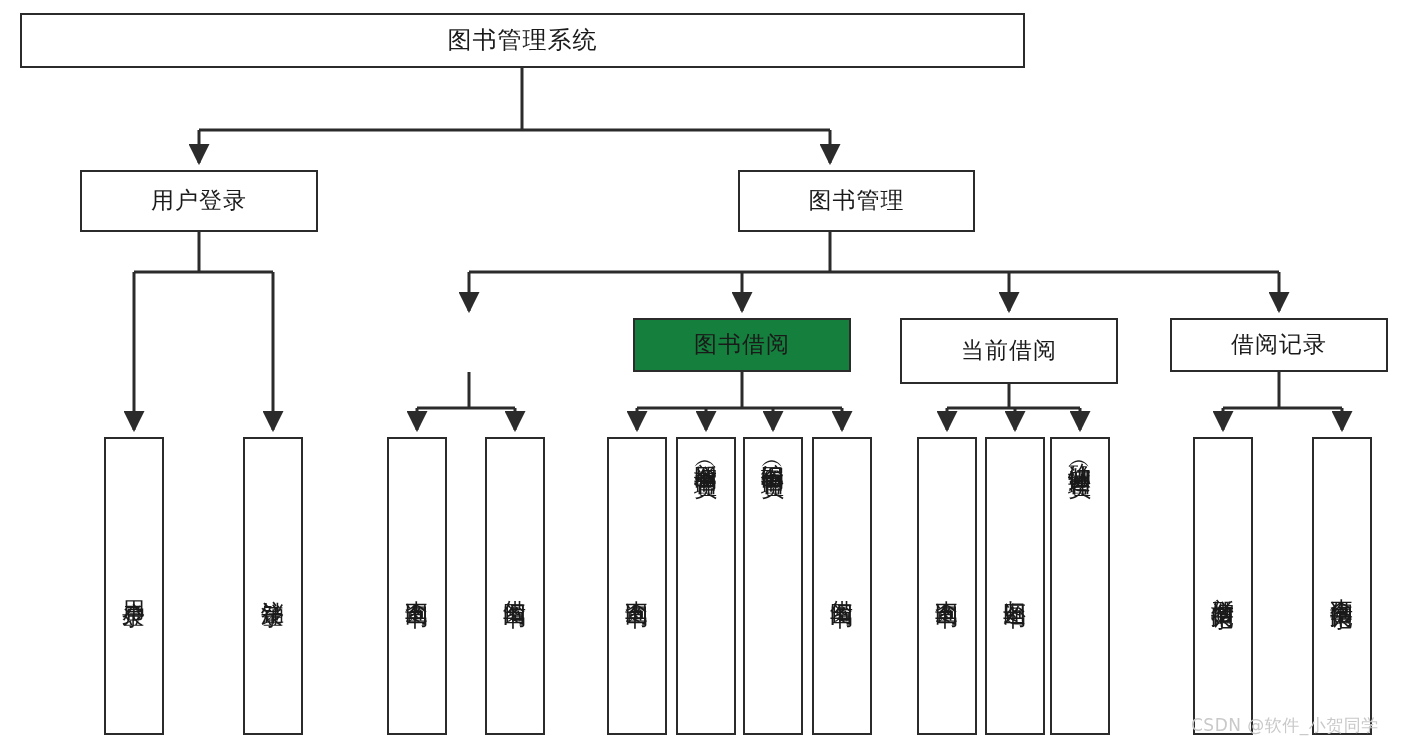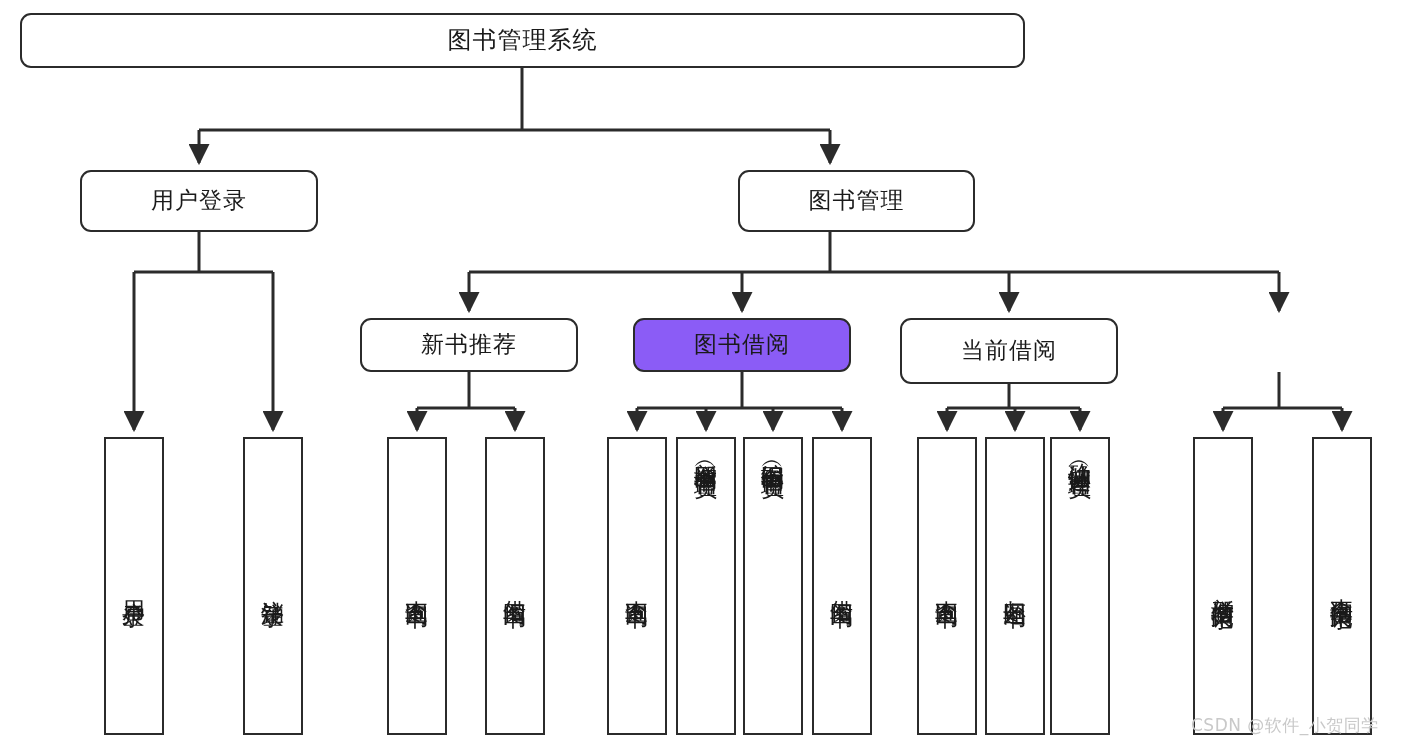--- a/index.html
+++ b/index.html
@@ -31,21 +31,20 @@
     background: #ffffff;
     display: flex;
     align-items: center;
     justify-content: center;
     color: #1a1a1a;
   }
   .node.horiz {
     font-size: 23px;
     letter-spacing: 1px;
     line-height: 1.2;
-    border-radius: 11px;
   }
   .node.root {
     font-size: 24px;
   }
   .node.vert {
     align-items: flex-start;
     justify-content: center;
     padding-top: 6px;
   }
   .node.vert .vtext {
@@ -129,28 +128,28 @@
     <span>图书管理系统</span>
   </div>
 
   <div class="node horiz" style="left: 80px; top: 170px; width: 238px; height: 62px; border-color: rgb(43, 43, 43); background: rgb(255, 255, 255); color: rgb(26, 26, 26);">
     <span>用户登录</span>
   </div>
   <div class="node horiz" style="left: 711px; top: 170px; width: 237px; height: 62px; border-color: rgb(43, 43, 43); background: rgb(255, 255, 255); color: rgb(26, 26, 26); margin-left: 27px;">
     <span>图书管理</span>
   </div>
 
-  <div class="node horiz" style="left: 360px; top: 318px; width: 218px; height: 54px; border-color: rgb(43, 43, 43); background: rgb(255, 255, 255); color: rgb(26, 26, 26);">
-    <span>新书推荐</span>
-  </div>
-  <div class="node horiz" style="left: 633px; top: 318px; width: 218px; height: 54px; border-color: rgb(43, 43, 43); background: #8b5cf6; color: rgb(26, 26, 26);">
+  <div class="node horiz" style="left: 633px; top: 318px; width: 218px; height: 54px; border-color: rgb(43, 43, 43); background: #15803d; color: rgb(26, 26, 26);">
     <span>图书借阅</span>
   </div>
   <div class="node horiz" style="left: 900px; top: 318px; width: 218px; height: 66px; border-color: rgb(43, 43, 43); background: rgb(255, 255, 255); color: rgb(26, 26, 26);">
     <span>当前借阅</span>
+  </div>
+  <div class="node horiz" style="left: 1170px; top: 318px; width: 218px; height: 54px; border-color: rgb(43, 43, 43); background: rgb(255, 255, 255); color: rgb(26, 26, 26);">
+    <span>借阅记录</span>
   </div>
 
   <div class="node vert centered" style="left: 104px; top: 437px; width: 60px; height: 298px; border-color: rgb(43, 43, 43); background: rgb(255, 255, 255); color: rgb(26, 26, 26);">
     <span class="vtext">用户登录</span>
   </div>
   <div class="node vert centered" style="left: 243px; top: 437px; width: 60px; height: 298px; border-color: rgb(43, 43, 43); background: rgb(255, 255, 255); color: rgb(26, 26, 26);">
     <span class="vtext">注销登录</span>
   </div>
   <div class="node vert centered" style="left: 387px; top: 437px; width: 60px; height: 298px; border-color: rgb(43, 43, 43); background: rgb(255, 255, 255); color: rgb(26, 26, 26);">
     <span class="vtext">查询图书</span>

